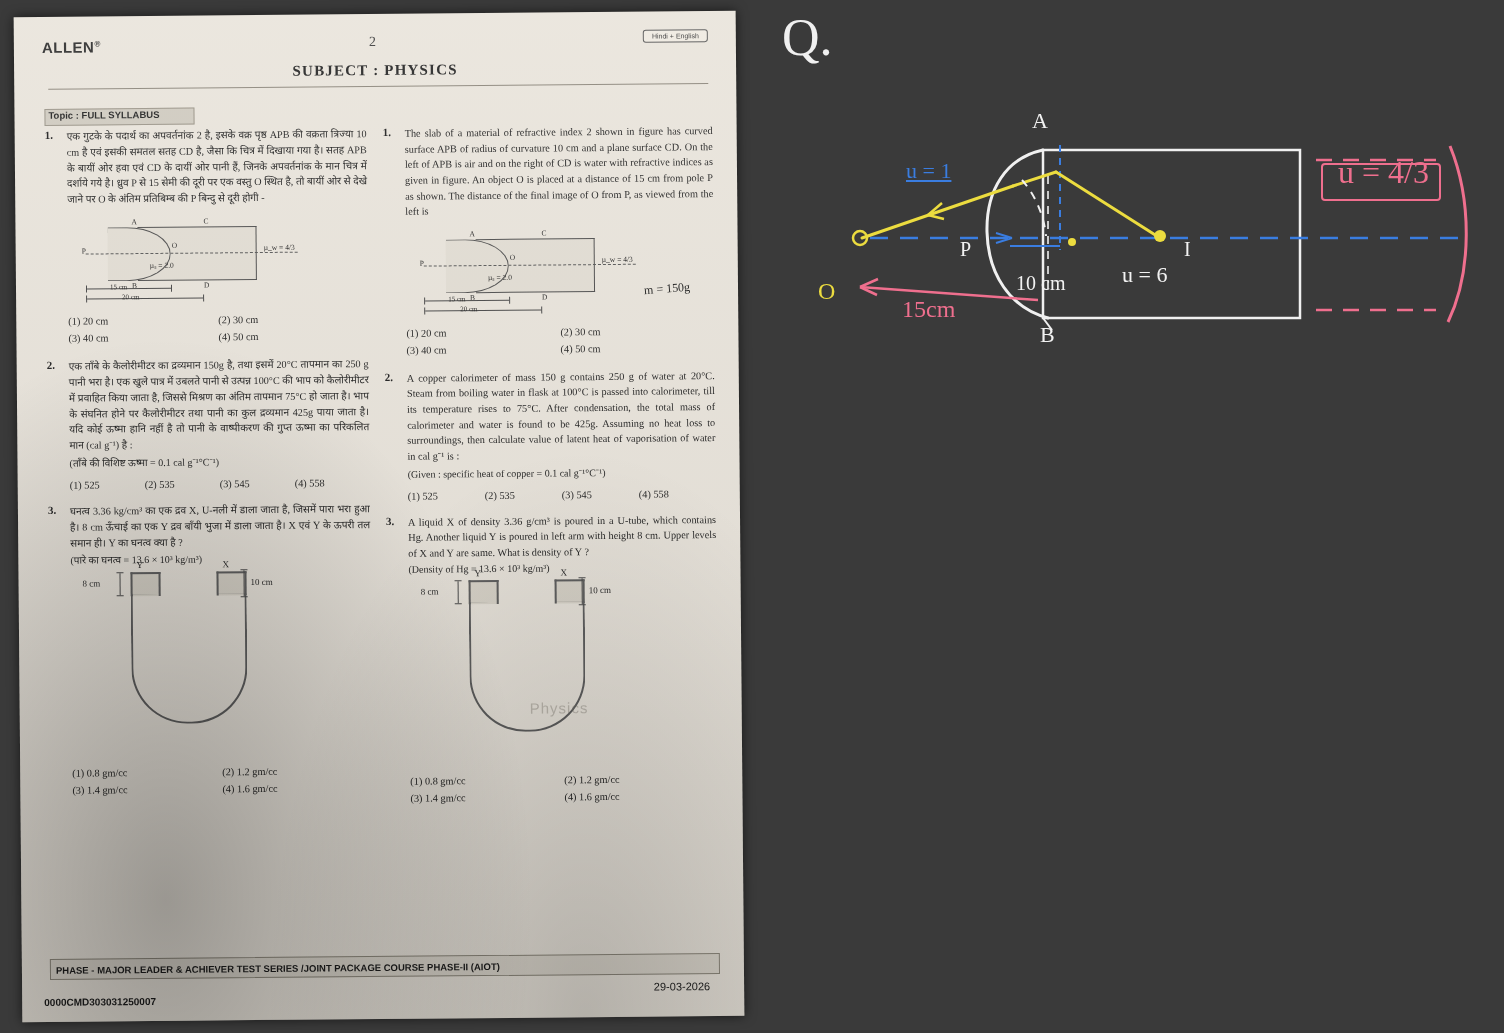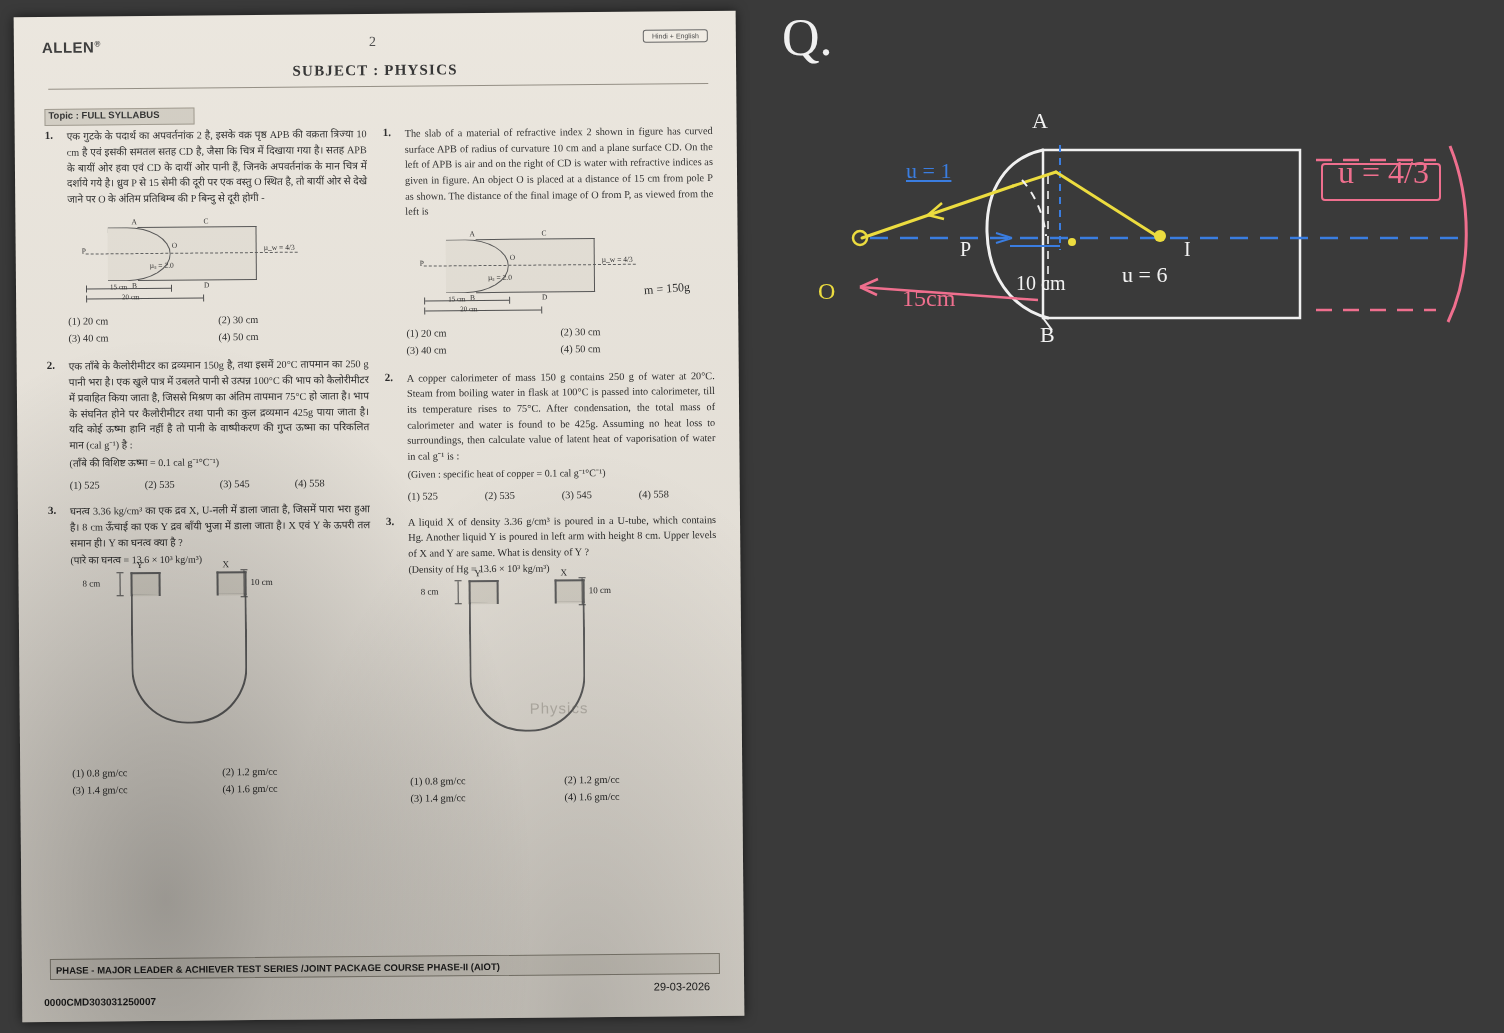--- a/index.html
+++ b/index.html
@@ -438,16 +438,16 @@
     <div class="hw hw-white" style="left:272px;top:108px;font-size:22px">A</div>
     <div class="hw hw-white" style="left:280px;top:322px;font-size:22px">B</div>
     <div class="hw hw-white" style="left:200px;top:238px;font-size:20px">P</div>
     <div class="hw hw-yellow" style="left:58px;top:278px;font-size:24px">O</div>
     <div class="hw hw-white" style="left:424px;top:238px;font-size:20px">I</div>
 
     <div class="hw hw-blue" style="left:146px;top:158px;font-size:22px">u = 1</div>
     <div class="hw hw-pink" style="left:578px;top:154px;font-size:32px">u = 4/3</div>
     <div class="hw hw-white" style="left:362px;top:262px;font-size:22px">u = 6</div>
 
-    <div class="hw hw-pink" style="left:142px;top:285px;font-size:24px">15cm</div>
+    <div class="hw hw-pink" style="left:142px;top:296px;font-size:24px">15cm</div>
     <div class="hw hw-white" style="left:256px;top:272px;font-size:20px">10 cm</div>
   </div>
 </div>
 
 </body></html>

